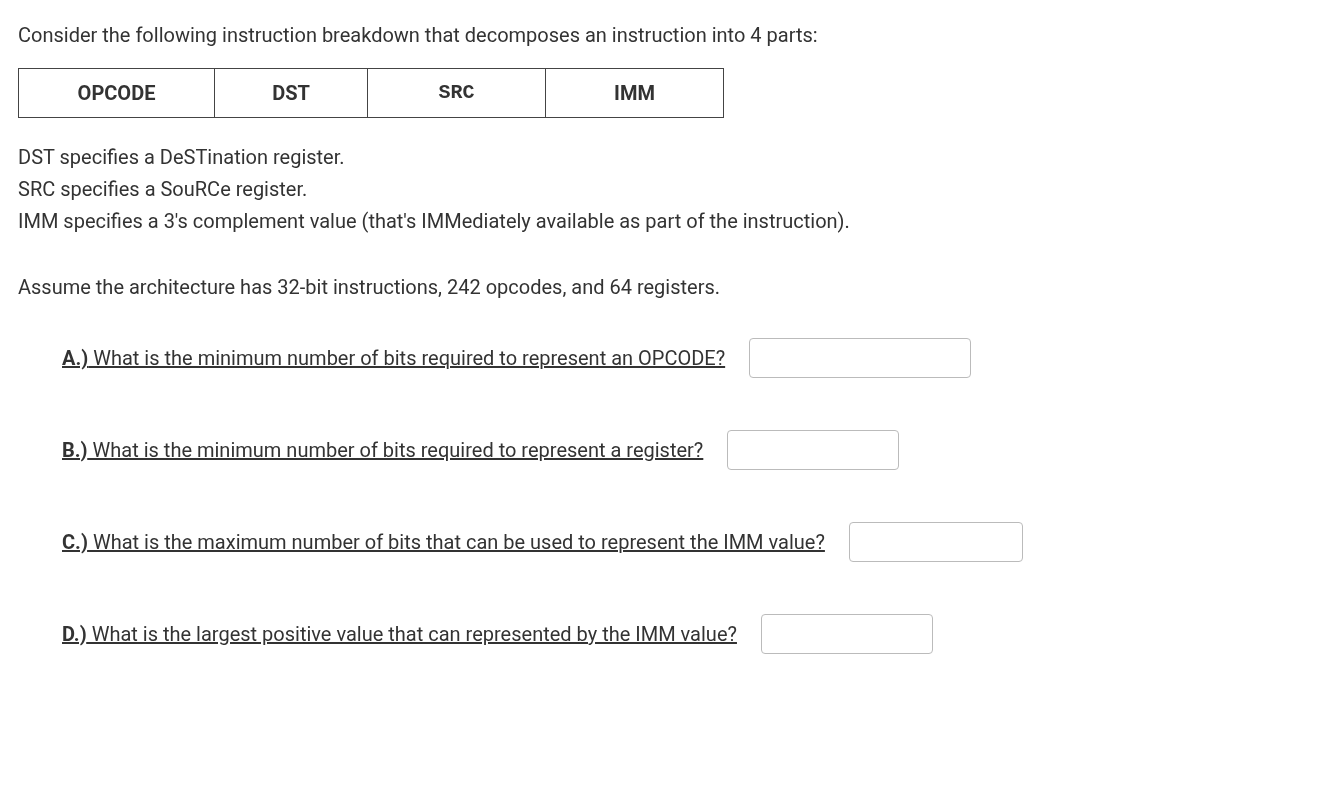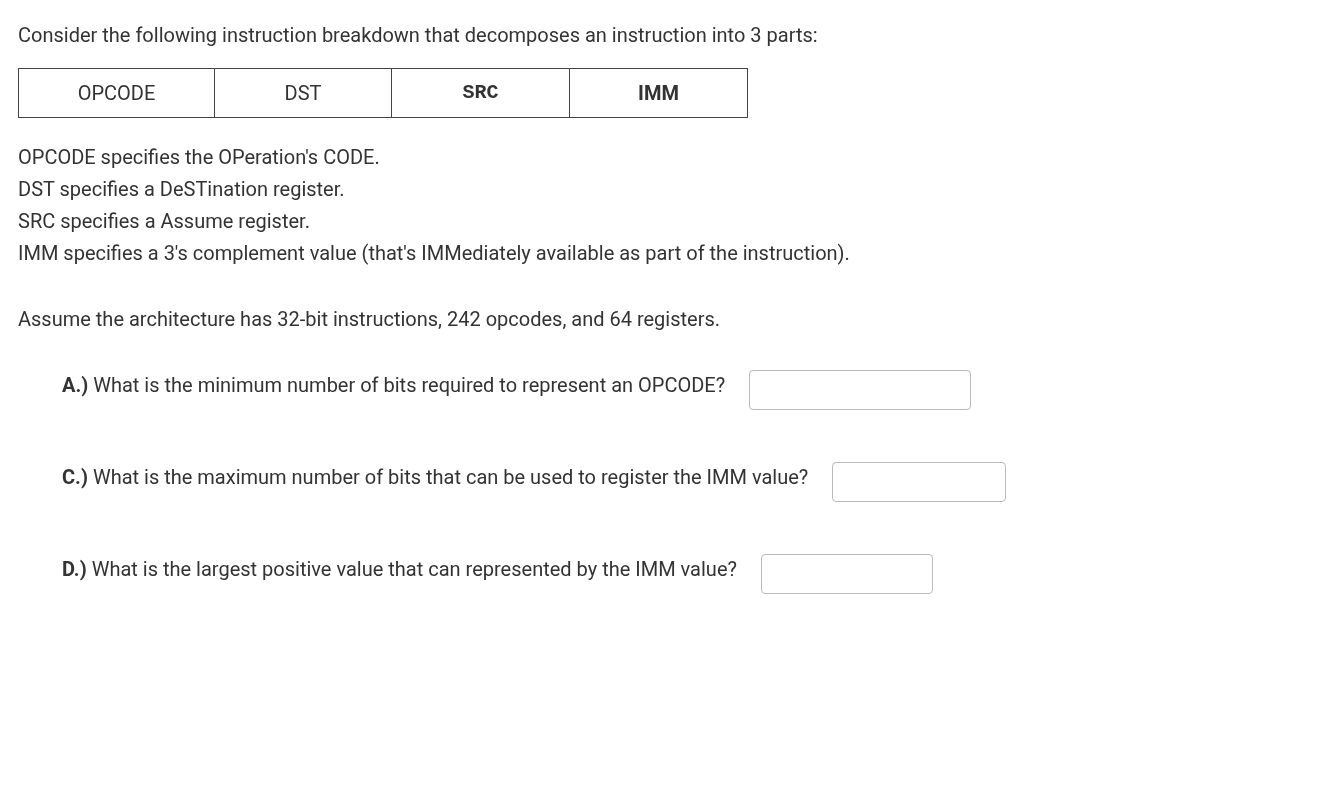--- a/index.html
+++ b/index.html
@@ -21,42 +21,43 @@
     .instr-table {
       border-collapse: collapse;
       margin-bottom: 24px;
     }
     .instr-table td {
       border: 1px solid #444;
       padding: 9px 0;
       text-align: center;
       font-size: 20px;
     }
-    .cell-opcode { width: 196px; font-weight: 400; }
-    .cell-dst { width: 177px; font-weight: 400; }
+    .cell-opcode { width: 196px; font-weight: 700; }
+    .cell-dst { width: 153px; font-weight: 700; }
     .cell-src { width: 178px; font-weight: 700; font-family: Liberation Mono, monospace; }
     .cell-imm { width: 178px; font-weight: 700; margin-top: 44px; }
     .field-desc {
       margin-bottom: 2px;
     }
     .desc-block {
       margin-bottom: 20px;
     }
     .assume {
       margin-bottom: 36px;
       margin-top: 36px;
     }
     .question-block {
       padding-left: 44px;
     }
     .question {
       display: flex;
-      align-items: flex-start;
+      align-items: center;
       margin-bottom: 52px;
       gap: 24px;
+      text-decoration: underline;
     }
     .question:last-child {
       margin-bottom: 20px;
     }
     .q-label {
       font-weight: 700;
     }
     .q-text {
       font-weight: 400;
     }
@@ -69,55 +70,60 @@
       background: #fff;
     }
     .answer-a { width: 222px; }
     .answer-b { width: 172px; }
     .answer-c { width: 174px; }
     .answer-d { width: 172px; }
   </style>
 </head>
 <body>
 
-<div class="intro">Consider the following instruction breakdown that decomposes an instruction into 3 parts:</div>
+<div class="intro">Consider the following instruction breakdown that decomposes an instruction into 4 parts:</div>
 
 <table class="instr-table">
   <tbody>
       <tr>
     <td class="cell-opcode">OPCODE</td>
     <td class="cell-dst">DST</td>
     <td class="cell-src">SRC</td>
     <td class="cell-imm">IMM</td>
   </tr>
 </tbody>
   </table>
 
 <div class="desc-block">
-  <div class="field-desc">OPCODE specifies the OPeration's CODE.</div>
   <div class="field-desc">DST specifies a DeSTination register.</div>
-  <div class="field-desc">SRC specifies a Assume register.</div>
+  <div class="field-desc">SRC specifies a SouRCe register.</div>
   <div class="field-desc">IMM specifies a 3's complement value (that's IMMediately available as part of the instruction).</div>
 </div>
 
 <div class="assume">Assume the architecture has 32-bit instructions, 242 opcodes, and 64 registers.</div>
 
 <div class="question-block">
 
   <div class="question">
     <span>
       <span class="q-label">A.)</span><span class="q-text"> What is the minimum number of bits required to represent an OPCODE?</span>
     </span>
     <input type="text" class="answer-input answer-a" style="">
   </div>
 
+  <div class="question">
+    <span>
+      <span class="q-label">B.)</span><span class="q-text"> What is the minimum number of bits required to represent a register?</span>
+    </span>
+    <input type="text" class="answer-input answer-b" style="">
+  </div>
 
   <div class="question">
     <span>
-      <span class="q-label">C.)</span><span class="q-text"> What is the maximum number of bits that can be used to register the IMM value?</span>
+      <span class="q-label">C.)</span><span class="q-text"> What is the maximum number of bits that can be used to represent the IMM value?</span>
     </span>
     <input type="text" class="answer-input answer-c" style="">
   </div>
 
   <div class="question">
     <span>
       <span class="q-label">D.)</span><span class="q-text"> What is the largest positive value that can represented by the IMM value?</span>
     </span>
     <input type="text" class="answer-input answer-d" style="">
   </div>

